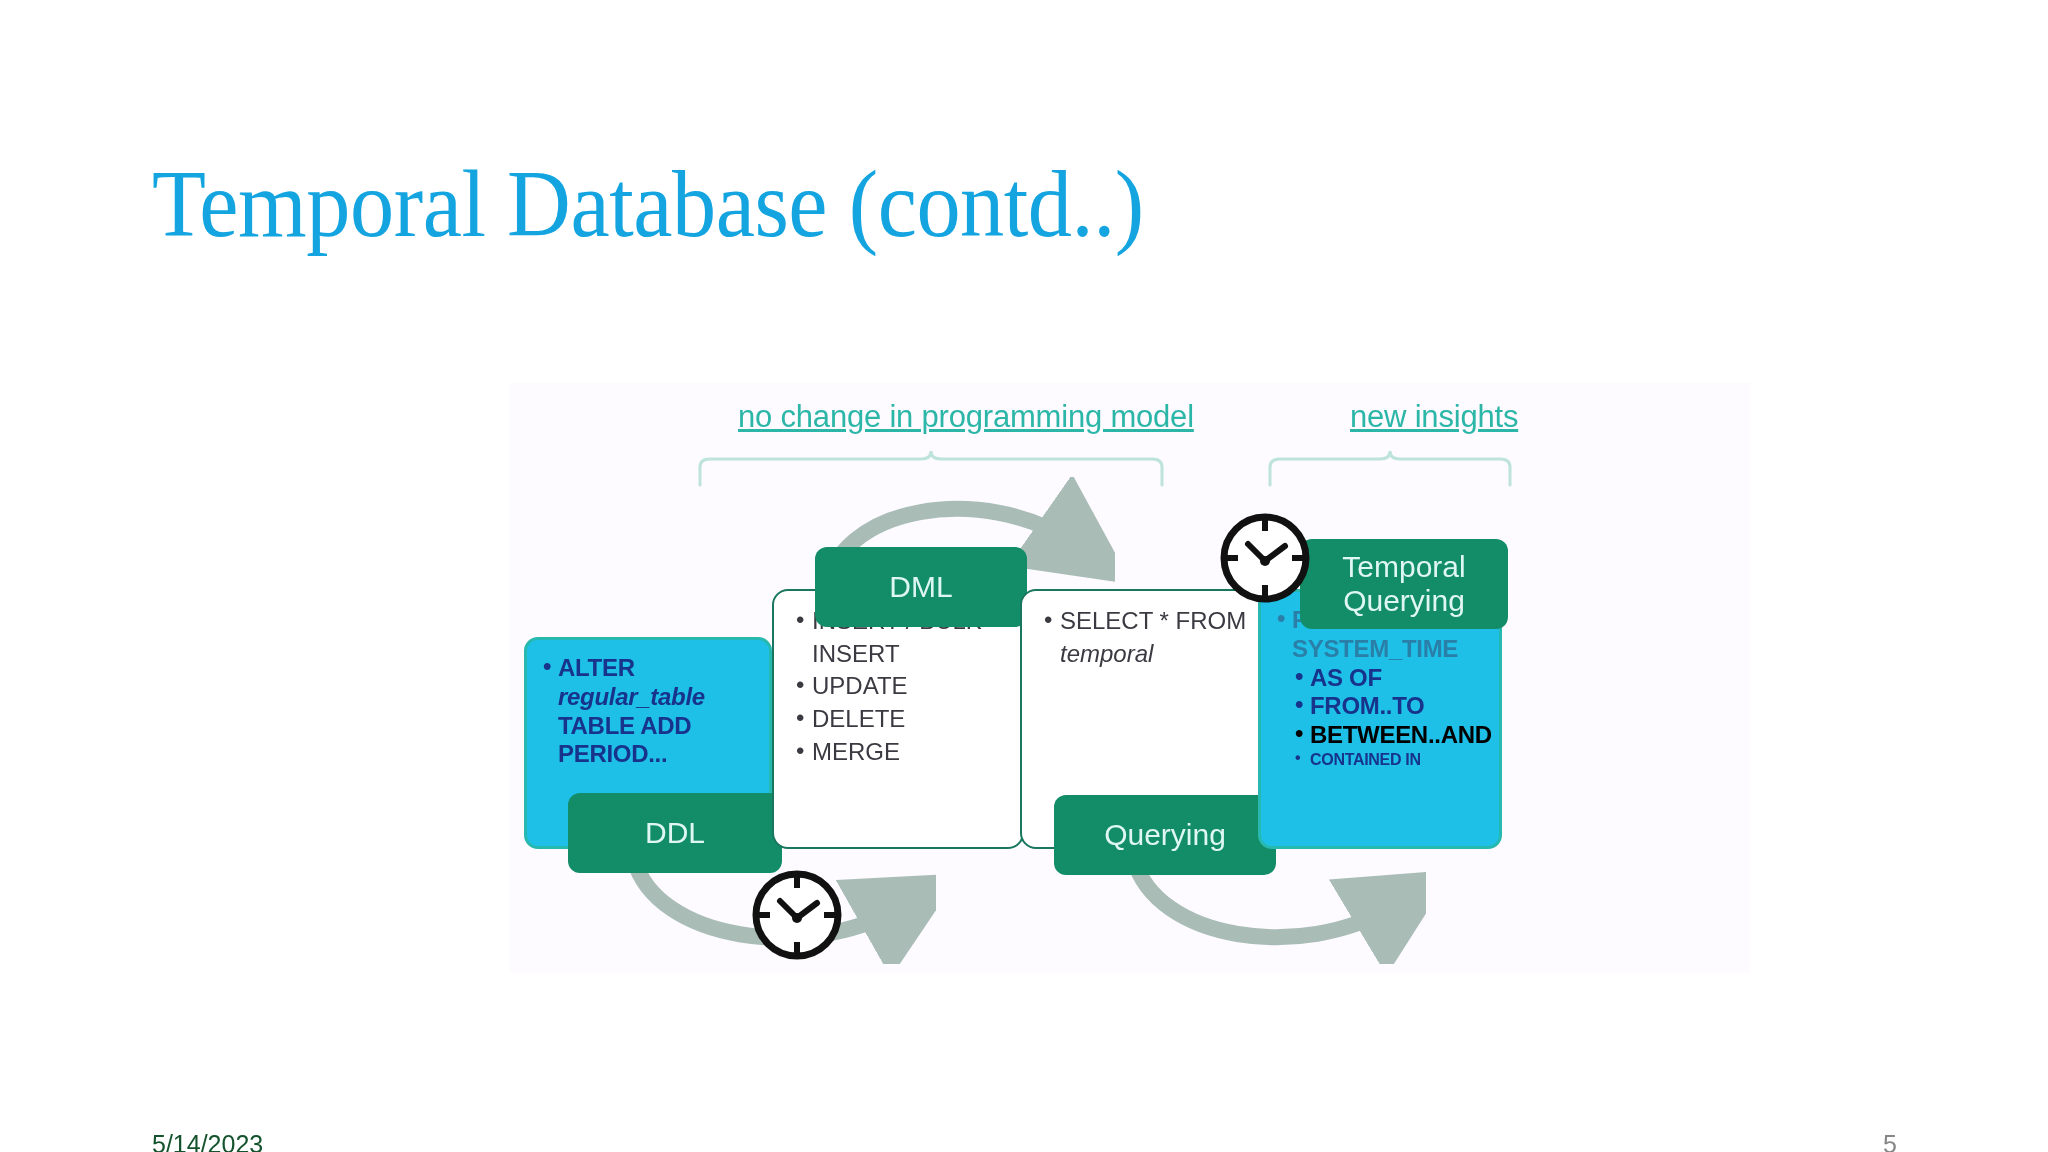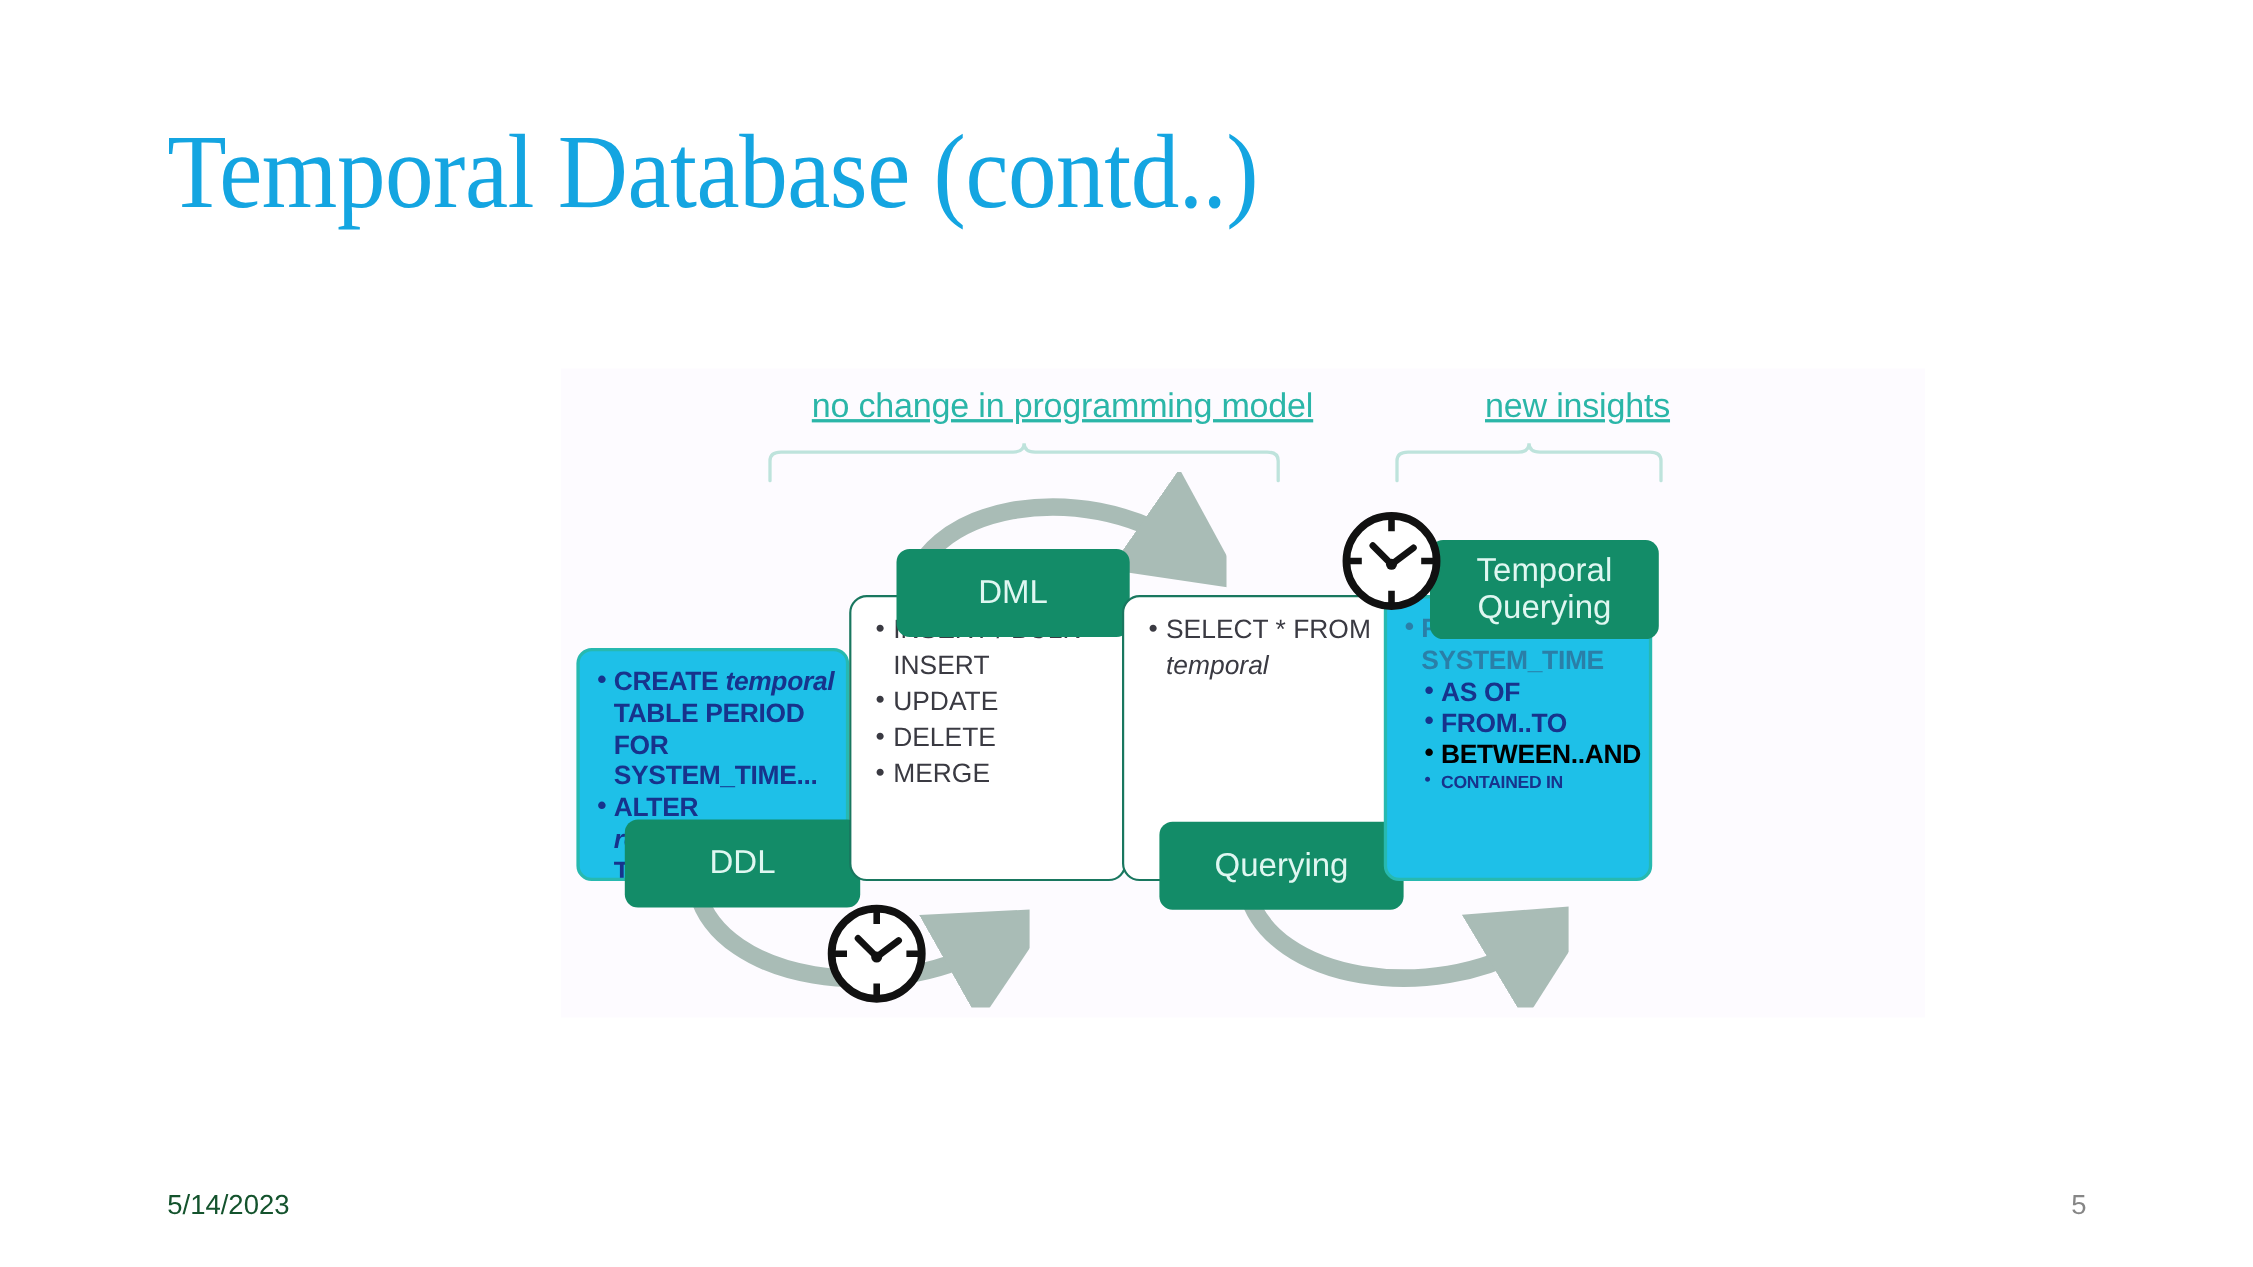--- a/index.html
+++ b/index.html
@@ -13,20 +13,21 @@
     font-family: "Liberation Sans", sans-serif;
     overflow: hidden;
     position: relative;
   }
 
   
   .slide {
     position: absolute;
     inset: 0;
     background: #ffffff;
+    margin-top: 48px;
   }
 
   
   .slide-title {
     position: absolute;
     left: 152px;
     top: 108px;
     width: 1700px;
     font-family: "Liberation Serif", "DejaVu Serif", serif;
     font-size: 96px;
@@ -236,24 +237,20 @@
             <path d="M0,0 L7,3.5 L0,7 Z" fill="#A9BCB6"></path>
           </marker>
         </defs>
         <path d="M8,10 C30,92 176,112 266,58" fill="none" stroke="#A9BCB6" stroke-width="16" stroke-linecap="round" marker-end="url(#ah3)"></path>
       </svg>
     </div>
 
     <div class="card-cyan" style="left:14px; top:254px; width:248px; height:212px;">
       <ul>
         <li>
-          <span>CREATE </span><i>temporal</i>
-          <span class="sub">TABLE PERIOD FOR SYSTEM_TIME...</span>
-        </li>
-        <li>
           <span>ALTER </span><i>regular_table</i>
           <span class="sub">TABLE ADD PERIOD...</span>
         </li>
       </ul>
     </div>
 
     <div class="tab-green" style="left:58px; top:410px; width:214px; height:80px;align-items:center;">
       <span>DDL</span>
     </div>
 

